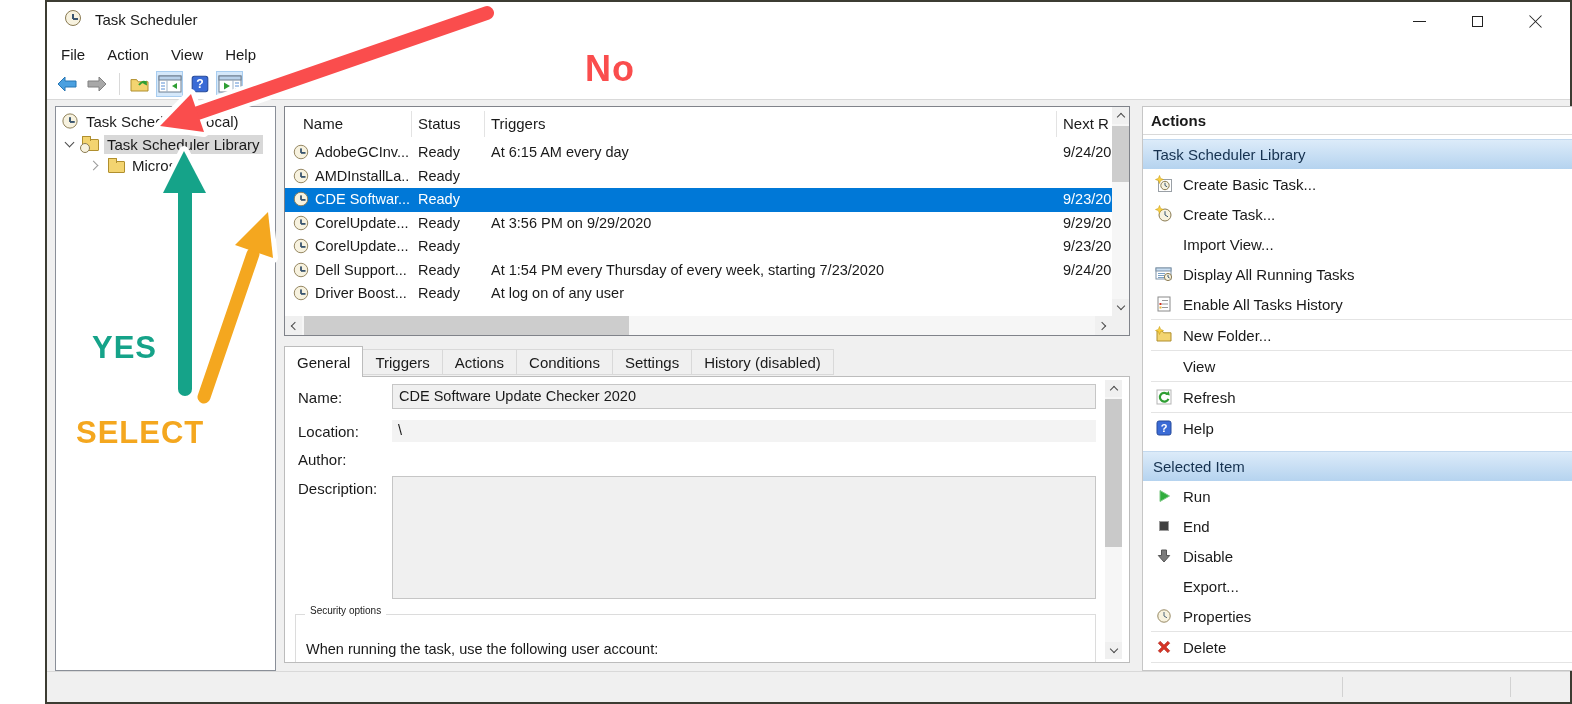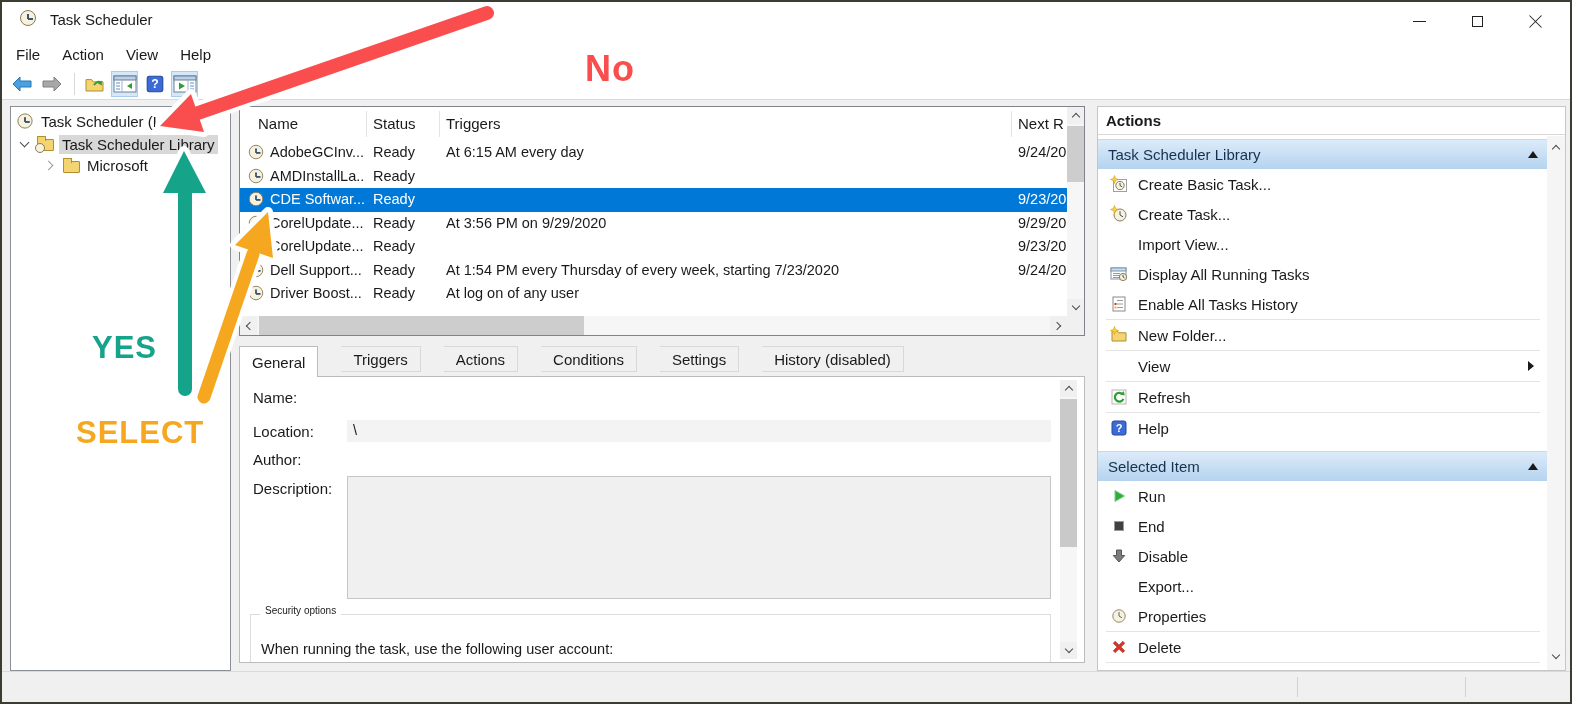--- a/index.html
+++ b/index.html
@@ -1,19 +1,19 @@
 <!DOCTYPE html>
 <html><head>
 <meta charset="utf-8">
 <style>
   * { box-sizing: border-box; margin: 0; padding: 0; }
   html,body { width:1572px; height:704px; overflow:hidden; }
   body { font-family:"Liberation Sans","DejaVu Sans",sans-serif; background:#fff; position:relative; }
 
-  .window { position:absolute; inset:0; border:2px solid #3c3c32; background:#14532d; }
+  .window { position:absolute; inset:0; border:2px solid #3c3c32; background:#14532d;margin-left:45px; }
 
   
   .titlebar { position:absolute; left:0; right:0; top:0; height:38px; background:#fff; }
   .app-clock { position:absolute; left:18px; top:8px; width:21px; height:21px; }
   .title-text { position:absolute; left:48px; top:9px; font-size:15px; color:#1a1a1a; }
   .win-controls { position:absolute; right:6px; top:0; height:38px; display:flex; }
   .wc { width:58px; height:38px; display:flex; align-items:center; justify-content:center; }
   .g-min { width:13px; border-top:1.5px solid #222; }
   .g-max { width:11px; height:11px; border:1.5px solid #222; }
   .g-close { position:relative; width:15px; height:15px; }
@@ -79,21 +79,21 @@
   .hsb .right { right:0; top:0; bottom:0; width:17px; }
   .hsb .thumb { position:absolute; top:0; bottom:0; left:19px; width:325px; background:#cdcdcd; }
   .sb-corner { position:absolute; right:0; bottom:0; width:17px; height:19px; background:#f0f0f0; }
   .chev.sm { width:6px; height:6px; border-width:1.4px; }
   .chev.up2 { transform:rotate(-135deg); margin-top:3px; }
   .chev.down2 { transform:rotate(45deg); margin-bottom:3px; }
   .chev.left2 { transform:rotate(135deg); margin-left:3px; }
   .chev.right2 { transform:rotate(-45deg); margin-right:3px; }
 
   
-  .tabbar { position:absolute; left:237px; top:344px; height:31px; display:flex; align-items:flex-start; font-size:15px; color:#1a1a1a; z-index:3;gap:23px; }
+  .tabbar { position:absolute; left:237px; top:344px; height:31px; display:flex; align-items:center; font-size:15px; color:#1a1a1a; z-index:3; }
   .tab { height:26px; padding:4px 12px 0; background:#f0f0f0; border:1px solid #d9d9d9; border-left:none; white-space:nowrap; }
   .tab:first-child { border-left:1px solid #bcbcbc; }
   .tab.active { height:31px; padding-top:7px; background:#fff; border:1px solid #bcbcbc; border-bottom:none; }
   .details { position:absolute; left:237px; top:374px; width:846px; height:287px; background:#fff; border:1px solid #bcbcbc; overflow:hidden; font-size:15px; color:#1a1a1a; }
   .fld-label { position:absolute; left:13px; white-space:nowrap; }
   .field { position:absolute; left:107px; width:704px; font-size:14.5px; color:#1a1a1a; white-space:nowrap; overflow:hidden; }
   .f-name { top:7px; height:25px; background:#f0f0f0; border:1px solid #c6c6c6; padding:3px 6px; }
   .f-loc { top:43px; height:22px; background:#f3f3f3; padding:2px 6px; }
   .f-desc { top:99px; height:123px; background:#f0f0f0; border:1px solid #c6c6c6; }
   .secbox { position:absolute; left:10px; top:237px; width:801px; height:70px; border:1px solid #dcdcdc; }
@@ -307,20 +307,21 @@
     <div class="tab active">General</div>
     <div class="tab">Triggers</div>
     <div class="tab">Actions</div>
     <div class="tab">Conditions</div>
     <div class="tab">Settings</div>
     <div class="tab">History (disabled)</div>
   </div>
 
   <div class="details">
     <span class="fld-label" style="top:12px;">Name:</span>
+    <div class="field f-name">CDE Software Update Checker 2020</div>
     <span class="fld-label" style="top:46px;">Location:</span>
     <div class="field f-loc">\</div>
     <span class="fld-label" style="top:74px;">Author:</span>
     <span class="fld-label" style="top:103px;">Description:</span>
     <div class="field f-desc"></div>
     <div class="secbox">
       <span class="legend">Security options</span>
       <span class="sec-text">When running the task, use the following user account:</span>
     </div>
     <div class="dsb">

